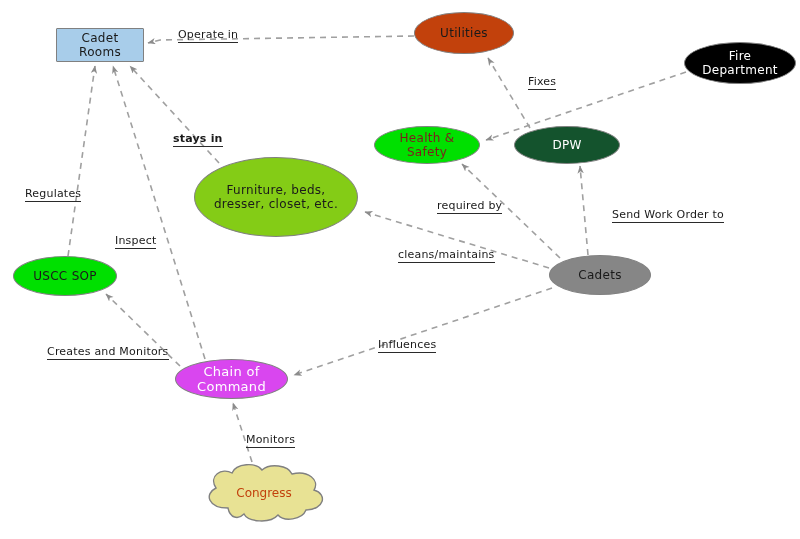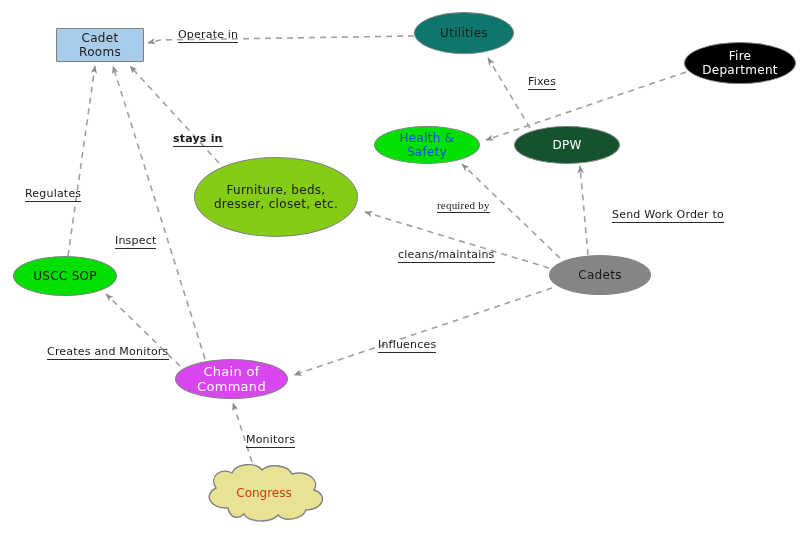--- a/index.html
+++ b/index.html
@@ -104,27 +104,27 @@
         <path d="M552,288 L294,375" fill="none" stroke="#a0a0a0" stroke-width="1.6" stroke-dasharray="6,5" marker-end="url(#arrowhead)"></path>
         <path d="M180,366 L106,294" fill="none" stroke="#a0a0a0" stroke-width="1.6" stroke-dasharray="6,5" marker-end="url(#arrowhead)"></path>
         <path d="M252,462 L233,403" fill="none" stroke="#a0a0a0" stroke-width="1.6" stroke-dasharray="6,5" marker-end="url(#arrowhead)"></path>
       </g>
   </svg>
 
   <div id="nodes-group">
       <div class="node shape-box" style="left: 56px; top: 28px; width: 88px; height: 34px; background: rgb(168, 205, 234); color: rgb(26, 26, 26); font-size: 12px;">
         <span class="node-label">Cadet Rooms</span>
       </div>
-      <div class="node shape-ellipse" style="left: 414px; top: 12px; width: 100px; height: 42px; background: #0f766e; color: rgb(26, 26, 26); font-size: 12px;">
+      <div class="node shape-ellipse" style="left: 414px; top: 12px; width: 100px; height: 42px; background: #c2410c; color: rgb(26, 26, 26); font-size: 12px;">
         <span class="node-label">Utilities</span>
       </div>
       <div class="node shape-ellipse" style="left: 684px; top: 42px; width: 112px; height: 42px; background: rgb(0, 0, 0); color: rgb(255, 255, 255); font-size: 12px;">
         <span class="node-label">Fire Department</span>
       </div>
-      <div class="node shape-ellipse" style="left: 374px; top: 126px; width: 106px; height: 38px; background: rgb(0, 224, 0); color: #1d4ed8; font-size: 12px;">
+      <div class="node shape-ellipse" style="left: 374px; top: 126px; width: 106px; height: 38px; background: rgb(0, 224, 0); color: #7f1d1d; font-size: 12px;">
         <span class="node-label">Health &amp; Safety</span>
       </div>
       <div class="node shape-ellipse" style="left: 514px; top: 126px; width: 106px; height: 38px; background: #14532d; color: rgb(255, 255, 255); font-size: 12px;">
         <span class="node-label">DPW</span>
       </div>
       <div class="node shape-ellipse" style="left: 194px; top: 157px; width: 164px; height: 80px; background: #84cc16; color: rgb(26, 26, 26); font-size: 12px;">
         <span class="node-label">Furniture, beds, dresser, closet, etc.</span>
       </div>
       <div class="node shape-ellipse" style="left: 13px; top: 256px; width: 104px; height: 40px; background: rgb(0, 224, 0); color: rgb(26, 26, 26); font-size: 12px;">
         <span class="node-label">USCC SOP</span>
@@ -141,21 +141,21 @@
         </svg>
         <span class="node-label" style="color: #c2410c; font-size: 12px;">Congress</span>
       </div>
     </div>
   <div id="labels-group">
       <span class="edge-label" style="left: 178px; top: 28px;">Operate in</span>
       <span class="edge-label" style="left: 528px; top: 75px;">Fixes</span>
       <span class="edge-label" style="left: 173px; top: 132px; font-weight: bold;">stays in</span>
       <span class="edge-label" style="left: 25px; top: 187px;">Regulates</span>
       <span class="edge-label" style="left: 115px; top: 234px;">Inspect</span>
-      <span class="edge-label" style="left: 437px; top: 199px; font-family: Liberation Serif, serif;">required by</span>
+      <span class="edge-label" style="left: 437px; top: 199px;">required by</span>
       <span class="edge-label" style="left: 612px; top: 208px;">Send Work Order to</span>
       <span class="edge-label" style="left: 398px; top: 248px;">cleans/maintains</span>
       <span class="edge-label" style="left: 378px; top: 338px;">Influences</span>
       <span class="edge-label" style="left: 47px; top: 345px;">Creates and Monitors</span>
       <span class="edge-label" style="left: 246px; top: 433px;">Monitors</span>
     </div>
 
 </div>
 
 </body></html>

